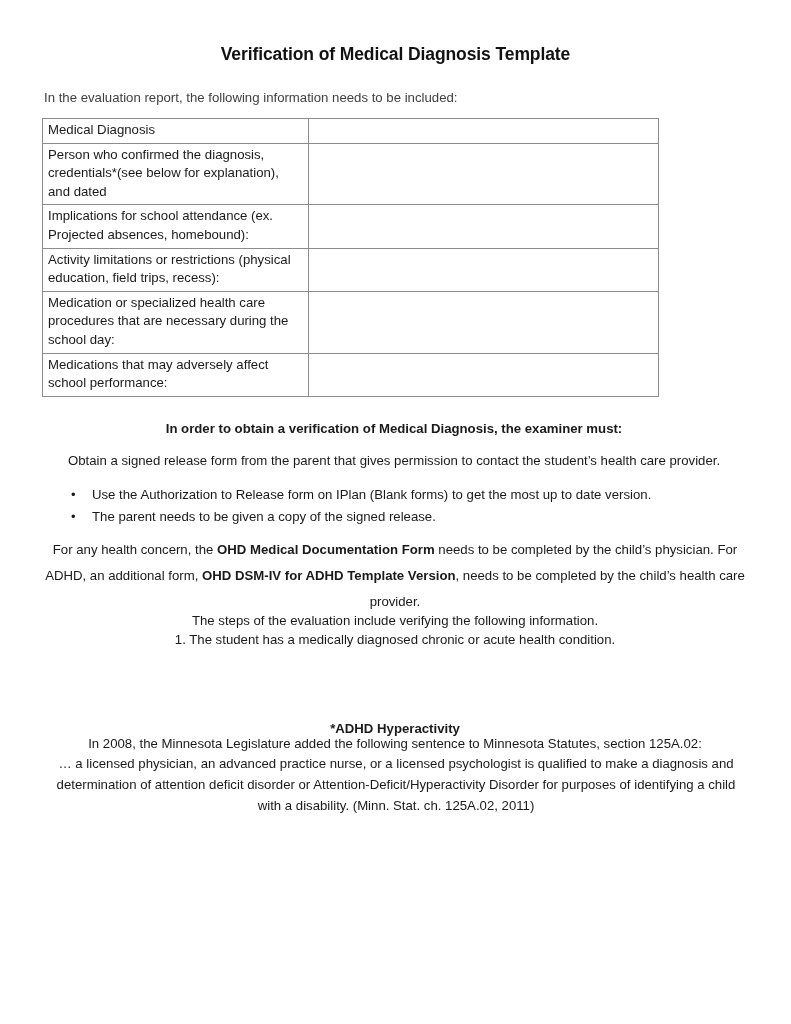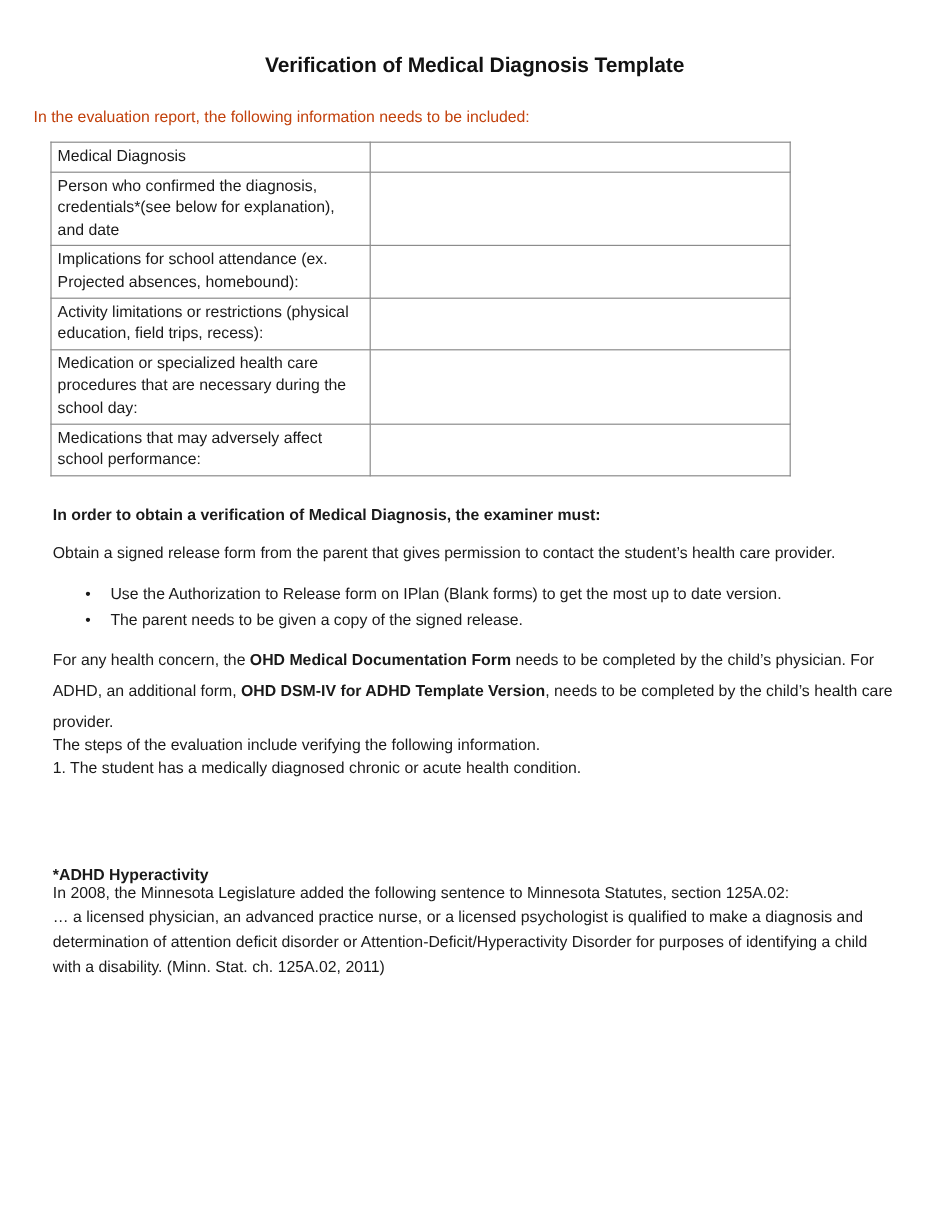--- a/index.html
+++ b/index.html
@@ -32,26 +32,26 @@
     width: 791px;
     text-align: center;
     font-size: 17.5px;
     font-weight: bold;
     letter-spacing: -0.1px;
     color: #121212;
   }
 
   .intro-line {
     position: absolute;
-    left: 28px;
+    left: 44px;
     top: 89px;
     width: 700px;
     font-size: 13.2px;
     line-height: 18px;
-    color: #c2410c;
+    color: #404040;
   }
 
   
   table.form-table {
     position: absolute;
     left: 42px;
     top: 118px;
     width: 616px;
     border-collapse: collapse;
     table-layout: fixed;
@@ -67,20 +67,21 @@
   td.label-cell { width: 266px; }
   td.value-cell { width: 350px; }
 
   
   .block {
     position: absolute;
     left: 44px;
     font-size: 13.2px;
     line-height: 20px;
     color: #1a1a1a;
+    text-align: center;
   }
   .bold { font-weight: bold; }
 
   #heading-examiner  { top: 419px; width: 700px; font-weight: bold; }
   #para-release      { top: 451px; width: 700px; }
 
   ul.bullets {
     position: absolute;
     left: 44px;
     top: 484px;
@@ -122,21 +123,21 @@
 
   <div class="intro-line">In the evaluation report, the following information needs to be included:</div>
 
   <table class="form-table">
     <tbody>
       <tr>
         <td class="label-cell">Medical Diagnosis</td>
         <td class="value-cell"></td>
       </tr>
       <tr>
-        <td class="label-cell">Person who confirmed the diagnosis, credentials*(see below for explanation), and date</td>
+        <td class="label-cell">Person who confirmed the diagnosis, credentials*(see below for explanation), and dated</td>
         <td class="value-cell"></td>
       </tr>
       <tr>
         <td class="label-cell">Implications for school attendance (ex. Projected absences, homebound):</td>
         <td class="value-cell"></td>
       </tr>
       <tr>
         <td class="label-cell">Activity limitations or restrictions (physical education, field trips, recess):</td>
         <td class="value-cell"></td>
       </tr>

